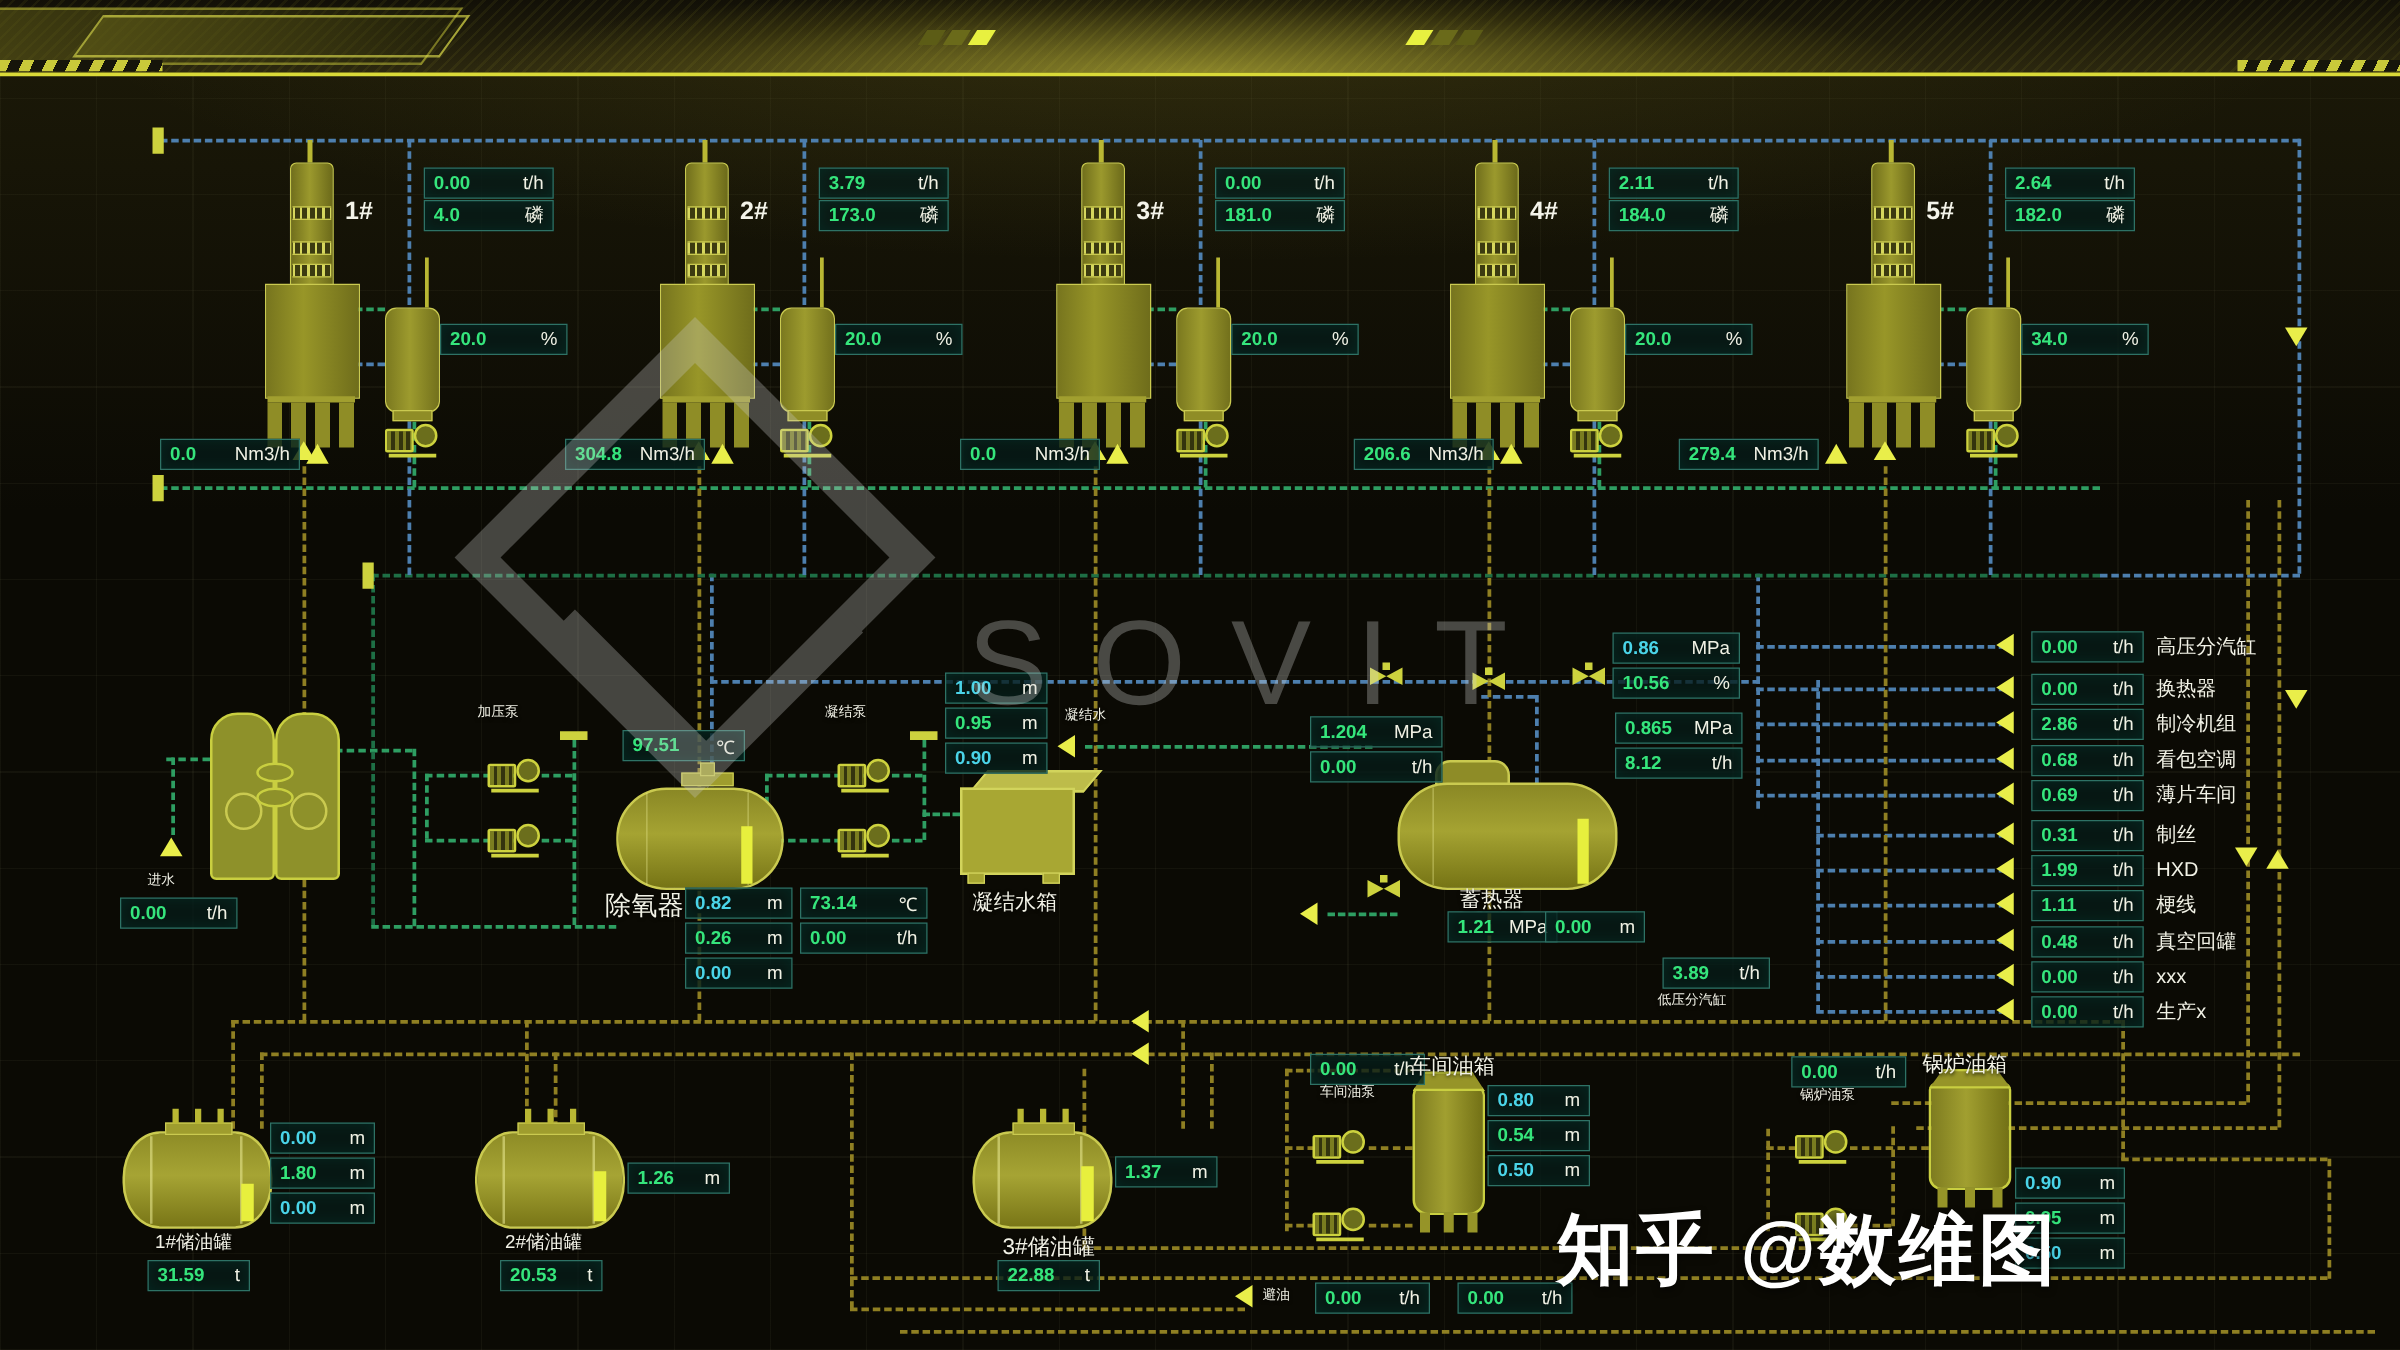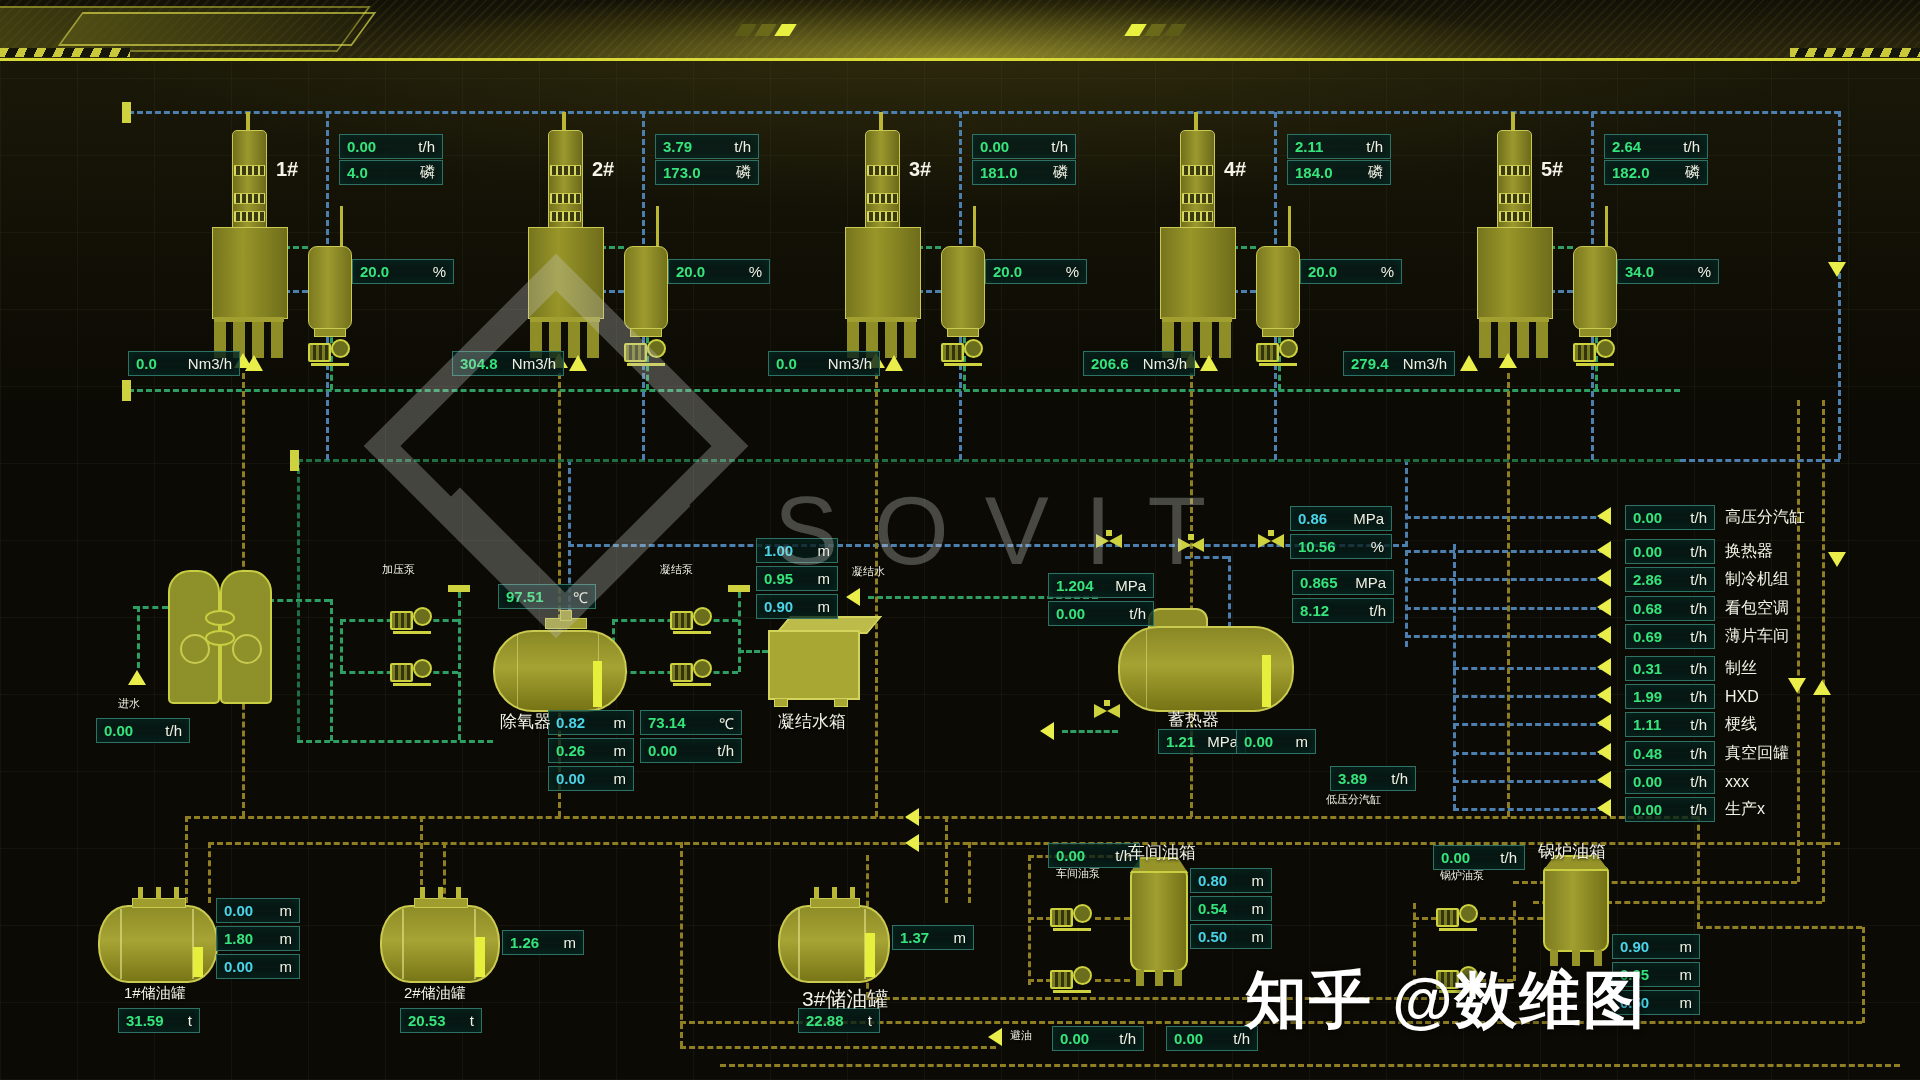--- a/index.html
+++ b/index.html
@@ -464,21 +464,21 @@
     <span class="v">97.51</span>
       <span class="u">℃</span>
     </div>
   <div class="hcyl" style="left:493px;top:630px;width:130px;height:78px">
     <div class="weld" style="left:22px"></div>
       <div class="weld" style="right:26px"></div>
     <div class="lvl" style="height:46px"></div>
     </div>
   <div class="flange" style="left:545px;top:618px;width:40px;height:9px"></div>
   <div class="flange" style="left:560px;top:610px;width:10px;height:9px"></div>
-  <div class="lbl" style="left:500px;top:710px;font-size:17px">除氧器</div>
+  <div class="lbl" style="left:484px;top:710px;font-size:21px">除氧器</div>
   <div class="lvlcol" style="left:548px;top:710px">
     <div class="vb cy" style="width:70px">
         <span class="v">0.82</span>
         <span class="u">m</span>
       </div>
     <div class="vb" style="width:70px">
         <span class="v">0.26</span>
         <span class="u">m</span>
       </div>
     <div class="vb cy" style="width:70px">
@@ -739,21 +739,21 @@
     <div class="lvl" style="left:85px;height:44px"></div>
     <div class="plate"></div>
       <div class="pipe" style="left:34px"></div>
       <div class="pipe" style="left:52px"></div>
       <div class="pipe" style="left:70px"></div>
     </div>
   <div class="vb" style="left:892px;top:925px;width:66px">
     <span class="v">1.37</span>
       <span class="u">m</span>
     </div>
-  <div class="lbl" style="left:802px;top:985px;font-size:21px">3#储油罐</div>
+  <div class="lbl" style="left:802px;top:985px;font-size:18px">3#储油罐</div>
   <div class="vb" style="left:798px;top:1008px;width:66px">
     <span class="v">22.88</span>
       <span class="u">t</span>
     </div>
 
   <div class="vb" style="left:1048px;top:843px;width:76px">
     <span class="v">0.00</span>
       <span class="u">t/h</span>
     </div>
   <div class="lbl" style="left:1056px;top:866px">车间油泵</div>

